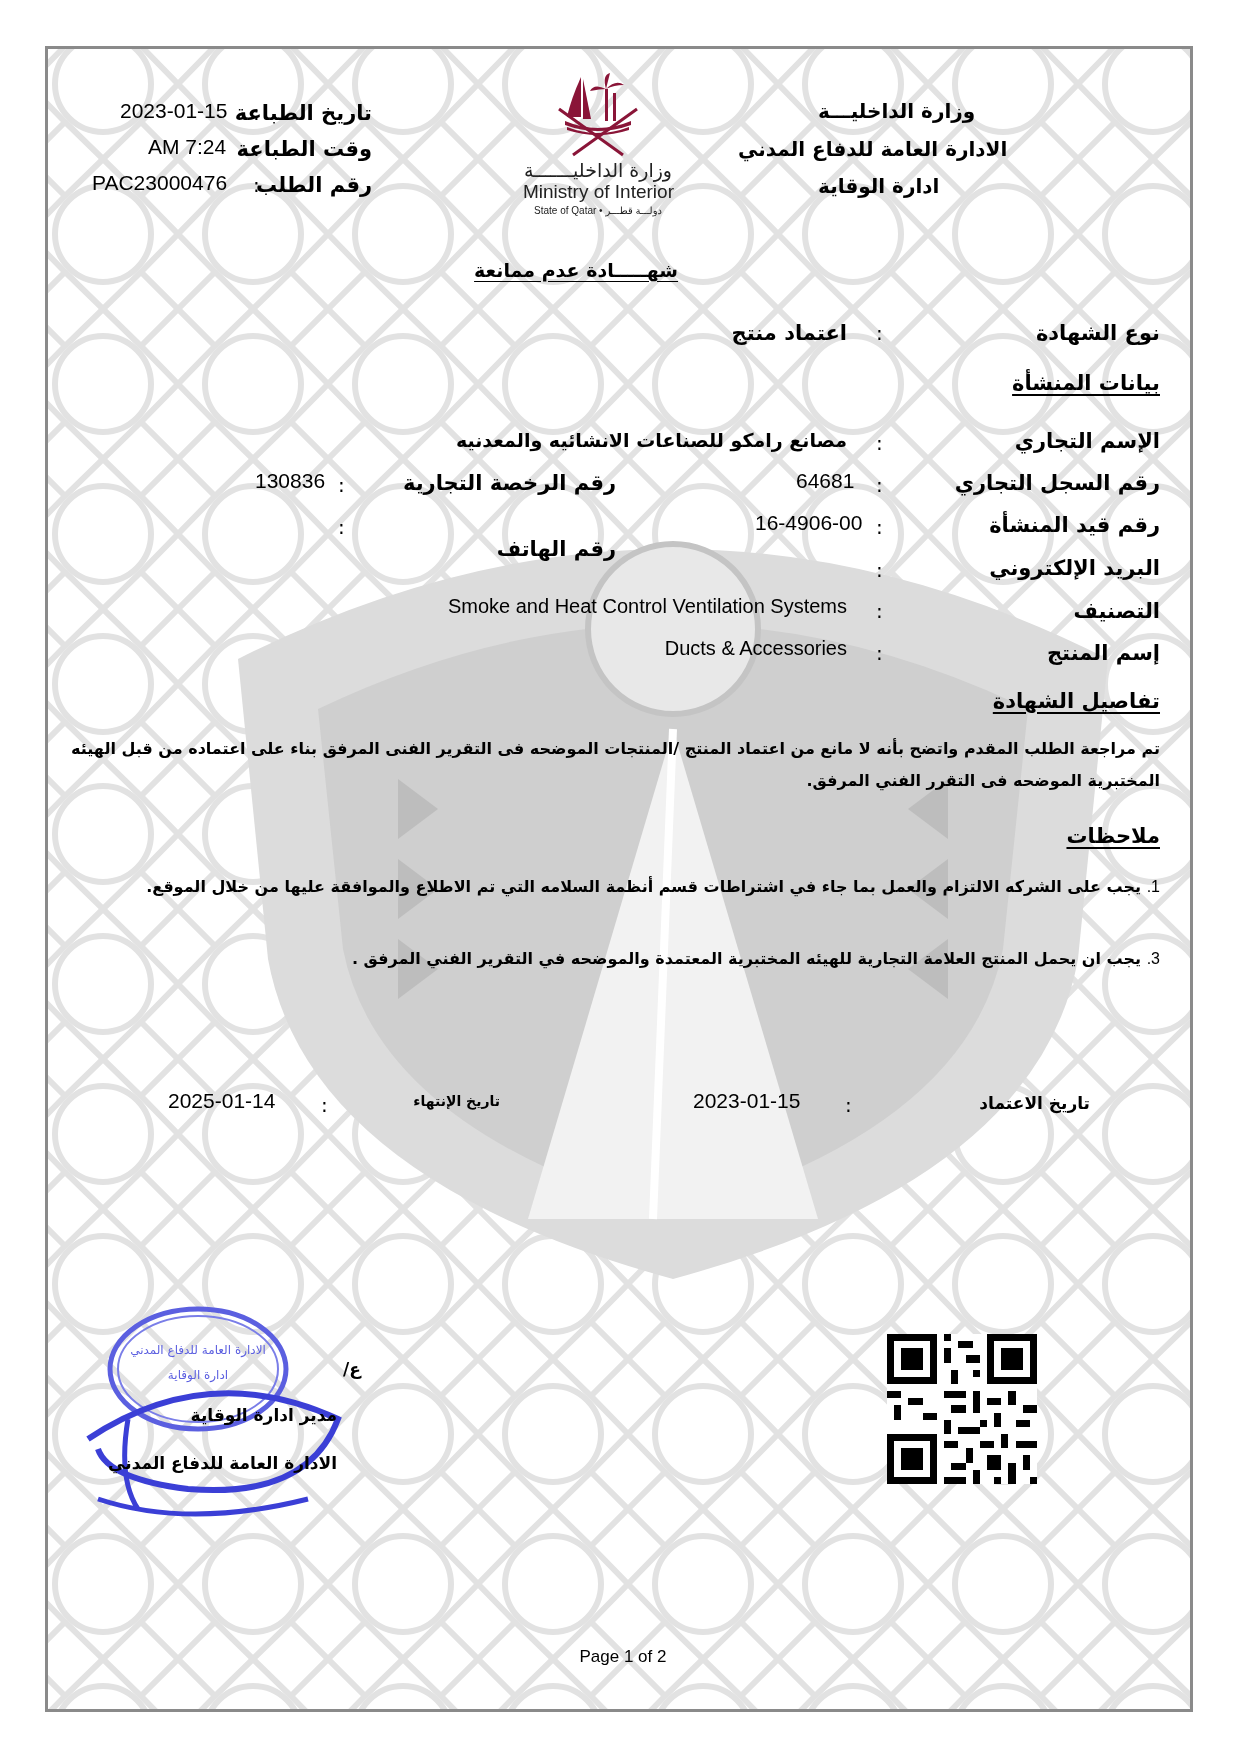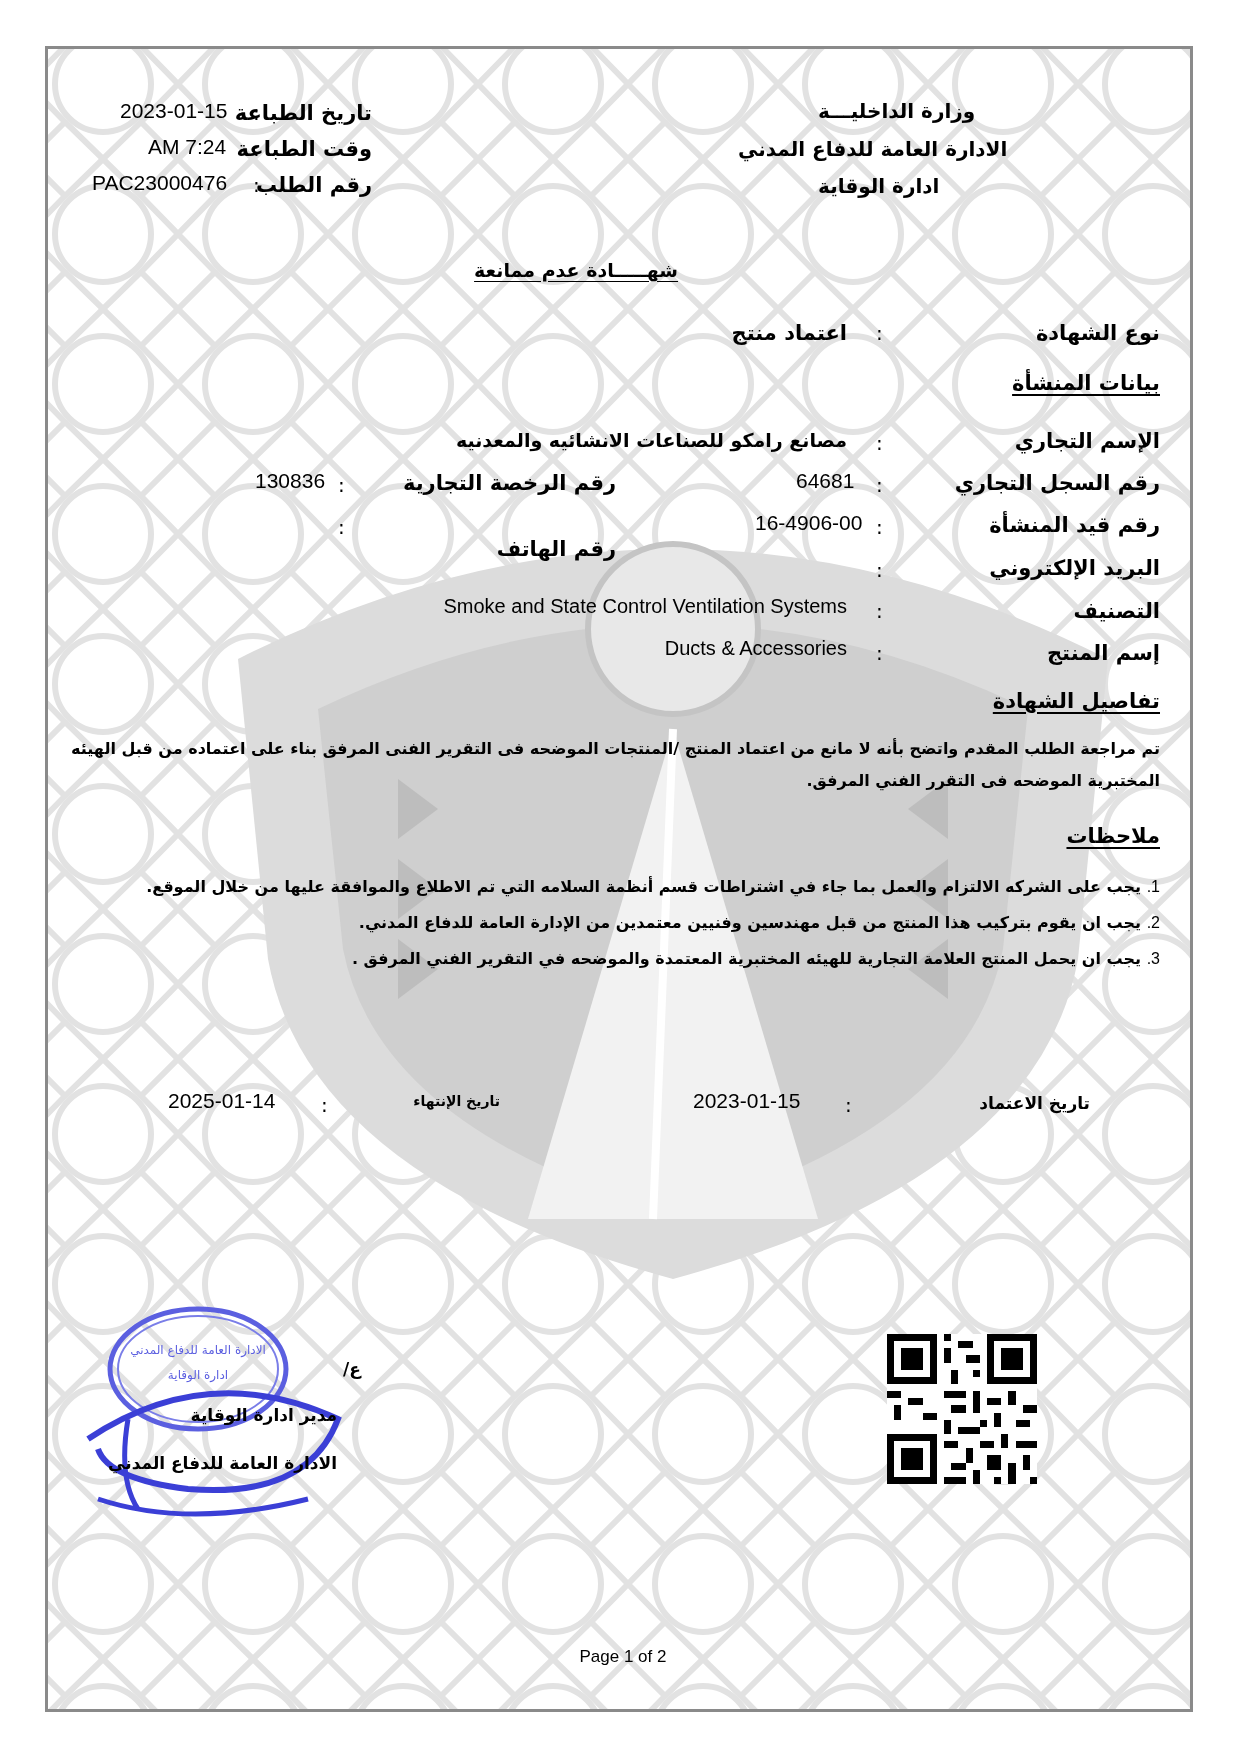--- a/index.html
+++ b/index.html
@@ -60,20 +60,37 @@
     <div class="abs en meta-val" style="left:72px; top:50px;">2023-01-15</div>
 
     <div class="abs ar lbl" style="right:818px; top:88px;">وقت الطباعة</div>
     <div class="abs colon" style="left:205px; top:88px;">:</div>
     <div class="abs en meta-val" style="left:100px; top:86px;">AM 7:24</div>
 
     <div class="abs ar lbl" style="right:818px; top:124px;">رقم الطلب</div>
     <div class="abs colon" style="left:205px; top:124px;">:</div>
     <div class="abs en meta-val" style="left:44px; top:122px;">PAC23000476</div>
 
+    <div class="abs" style="left:475px; top:20px; width:150px; text-align:center;">
+      <svg width="90" height="90" viewBox="0 0 90 90">
+        <g fill="#8a1538">
+          <path d="M28 8 L28 48 L14 48 Q18 30 28 8 Z"></path>
+          <path d="M30 10 L30 50 L38 50 Z"></path>
+          <rect x="52" y="20" width="3" height="32"></rect>
+          <rect x="60" y="24" width="3" height="28"></rect>
+          <path d="M53 20 q-12 -6 -16 2 q10 -2 16 -2 z M53 20 q10 -10 18 -4 q-10 0 -18 4 z M53 20 q-4 -14 4 -16 q-2 8 -4 16 z"></path>
+          <path d="M12 52 q33 14 66 0 l0 4 q-33 12 -66 0 z"></path>
+          <path d="M14 58 q31 12 62 0 l0 3 q-31 10 -62 0 z"></path>
+        </g>
+        <path d="M6 40 L70 86 M84 40 L20 86" stroke="#8a1538" stroke-width="3"></path>
+      </svg>
+      <div style="font-size:19px; color:#222; direction:rtl; margin-top:-4px;">وزارة الداخليـــــــة</div>
+      <div class="en" style="font-size:19px; color:#222;">Ministry of Interior</div>
+      <div class="en" style="font-size:10px; color:#222; margin-top:2px;">State of Qatar • دولـــة قطـــر</div>
+    </div>
 
     <div class="abs ar hdr-r" style="left:770px; width:180px; top:50px;">وزارة الداخليـــة</div>
     <div class="abs ar hdr-r" style="left:690px; width:340px; top:88px;">الادارة العامة للدفاع المدني</div>
     <div class="abs ar hdr-r" style="left:770px; width:180px; top:125px;">ادارة الوقاية</div>
 
     <div class="abs ar u" style="left:430px; width:200px; top:210px; font-size:19px; text-align:left;">شهـــــادة عدم ممانعة</div>
 
     <div class="abs ar lbl" style="right:30px; top:272px;">نوع الشهادة</div>
     <div class="abs colon" style="left:828px; top:272px;">:</div>
     <div class="abs ar val" style="right:343px; top:272px;">اعتماد منتج</div>
@@ -97,37 +114,34 @@
     <div class="abs ar lbl" style="right:574px; top:488px;">رقم الهاتف</div>
     <div class="abs colon" style="left:290px; top:466px;">:</div>
     <div class="abs en val" style="left:207px; top:462px;"></div>
 
     <div class="abs ar lbl" style="right:30px; top:507px;">البريد الإلكتروني</div>
     <div class="abs colon" style="left:828px; top:509px;">:</div>
     <div class="abs en val" style="left:600px; top:505px;"></div>
 
     <div class="abs ar lbl" style="right:30px; top:550px;">التصنيف</div>
     <div class="abs colon" style="left:828px; top:550px;">:</div>
-    <div class="abs en val" style="right:343px; top:546px; font-size:20px;">Smoke and State Control Ventilation Systems</div>
+    <div class="abs en val" style="right:343px; top:546px; font-size:20px;">Smoke and Heat Control Ventilation Systems</div>
 
     <div class="abs ar lbl" style="right:30px; top:592px;">إسم المنتج</div>
     <div class="abs colon" style="left:828px; top:592px;">:</div>
     <div class="abs en val" style="right:343px; top:588px; font-size:20px;">Ducts &amp; Accessories</div>
 
     <div class="abs ar u lbl" style="right:30px; top:640px;">تفاصيل الشهادة</div>
     <div class="abs ar" style="right:30px; top:690px; font-size:16px;">تم مراجعة الطلب المقدم واتضح بأنه  لا مانع من اعتماد المنتج /المنتجات الموضحه فى التقرير الفنى المرفق بناء على اعتماده من قبل الهيئه</div>
     <div class="abs ar" style="right:30px; top:722px; font-size:16px;">المختبرية الموضحه فى التقرر الفني المرفق.</div>
 
     <div class="abs ar u lbl" style="right:30px; top:775px;">ملاحظات</div>
 
     <div class="abs ar" style="right:30px; top:828px; font-size:16px;">
       <span class="en" style="font-weight:normal;">1.</span> <span>يجب على الشركه الالتزام والعمل  بما جاء في اشتراطات قسم أنظمة السلامه  التي تم الاطلاع   والموافقة عليها  من خلال الموقع.</span>
-    </div>
-    <div class="abs ar" style="right:30px; top:864px; font-size:16px;">
-      <span class="en" style="font-weight:normal;">2.</span> <span>يجب ان يقوم بتركيب هذا المنتج من قبل مهندسين وفنيين معتمدين من الإدارة العامة للدفاع المدني.</span>
     </div>
     <div class="abs ar" style="right:30px; top:900px; font-size:16px;">
       <span class="en" style="font-weight:normal;">3.</span> <span>يجب ان يحمل المنتج العلامة التجارية للهيئه المختبرية المعتمدة والموضحه في التقرير الفني المرفق .</span>
     </div>
 
     <div class="abs ar" style="right:100px; top:1044px; font-size:17px;">تاريخ الاعتماد</div>
     <div class="abs colon" style="left:797px; top:1044px;">:</div>
     <div class="abs en val" style="left:645px; top:1040px;">2023-01-15</div>
 
     <div class="abs ar" style="right:690px; top:1044px; font-size:14px;">تاريخ الإنتهاء</div>

